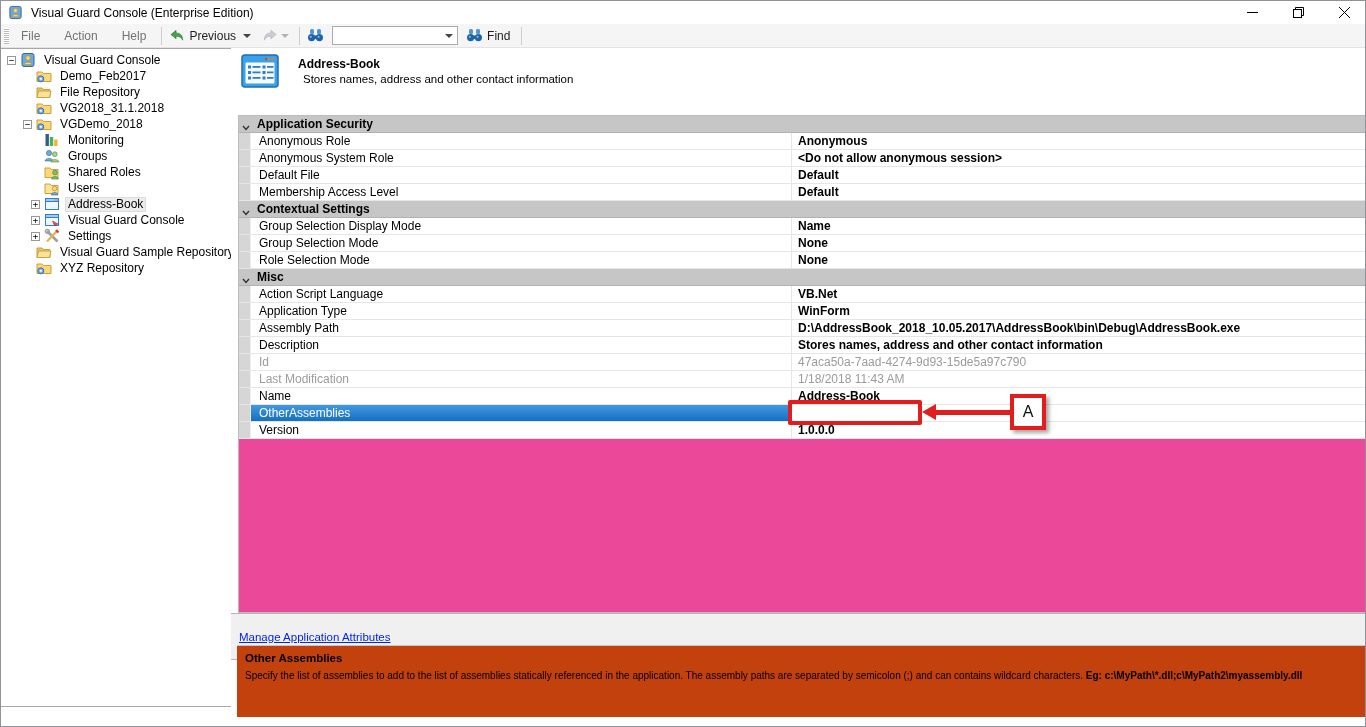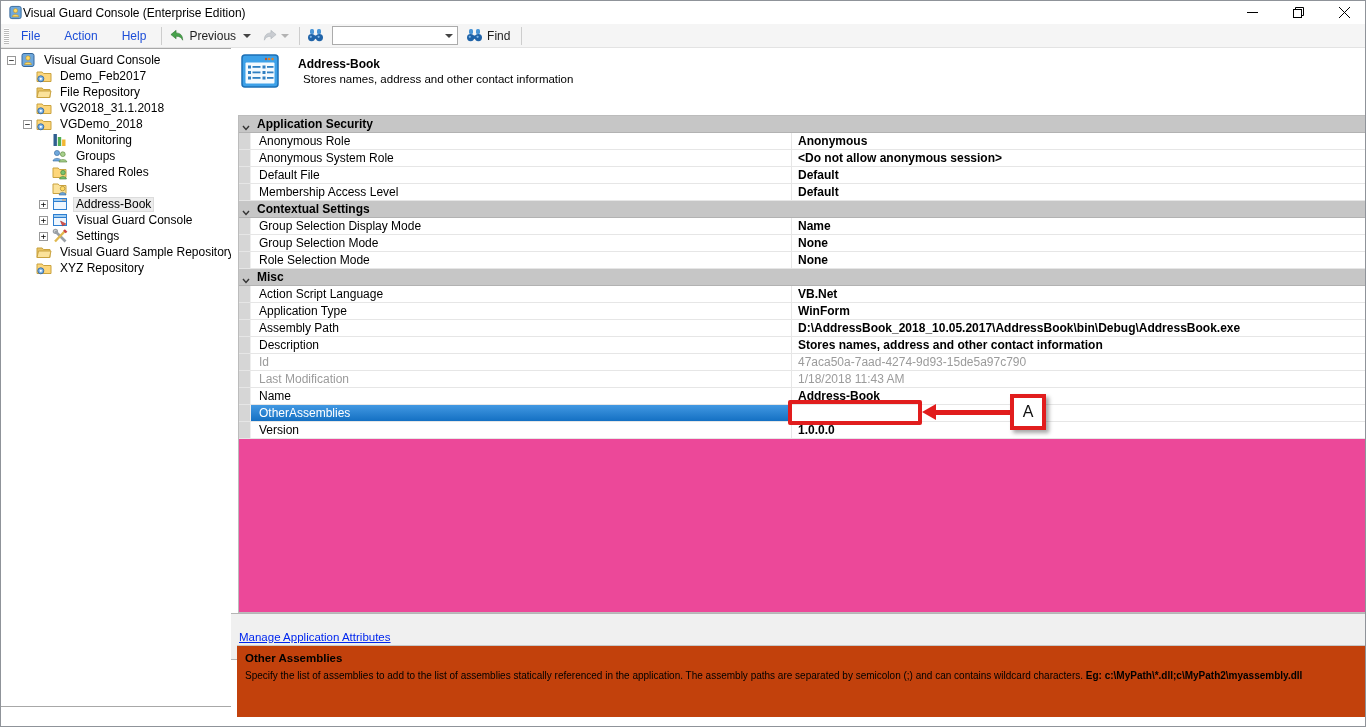--- a/index.html
+++ b/index.html
@@ -2,29 +2,29 @@
 <html><head>
 <meta charset="utf-8">
 <style>
   *{box-sizing:border-box;margin:0;padding:0}
   html,body{width:1366px;height:727px;overflow:hidden}
   body{font-family:"Liberation Sans",sans-serif;font-size:12px;color:#000;background:#fff;position:relative;border:1px solid #8f9399}
 
   
   .titlebar{position:absolute;left:0;top:0;width:1366px;height:23px;background:#fff;display:flex;align-items:center}
   .titlebar .appicon{margin-left:7px;width:15px;height:15px;flex:none}
-  .titlebar .title{font-size:12px;color:#000}
+  .titlebar .title{margin-left:8px;font-size:12px;color:#000}
   .titlebar .spacer{flex:1}
   .winbtn{width:46px;height:23px;display:flex;align-items:center;justify-content:center;flex:none}
   .winbtn svg{display:block}
 
   
   .toolbar{position:absolute;left:0;top:23px;width:1366px;height:24px;background:#f5f5f5;border-bottom:1px solid #e3e3e3;display:flex;align-items:center}
   .grip{width:5px;height:16px;margin-left:3px;background-image:repeating-linear-gradient(#fff 0 1px,#b9b9b9 1px 2px);flex:none}
-  .menuitem{padding:0 12px;height:22px;line-height:22px;color:#1d4ed8}
+  .menuitem{padding:0 12px;height:22px;line-height:22px;color:#737373}
   .tsep{width:1px;height:18px;background:#cdcdcd;margin:0 3px;flex:none}
   .tbtn{display:flex;align-items:center;height:22px;padding:0 4px;color:#1e1e1e}
   .tbtn svg{display:block}
   .tbtn .lbl{margin:0 4px}
   .caret{width:0;height:0;border-left:4px solid transparent;border-right:4px solid transparent;border-top:4px solid #444;margin:0 3px}
   .caret.dis{border-top-color:#b3b3b3}
   .combo{width:126px;height:19px;background:#fff;border:1px solid #ababab;display:flex;align-items:center;margin:0 4px}
   .combo input{flex:1;border:none;outline:none;height:15px;font-family:"Liberation Sans",sans-serif;font-size:12px;min-width:10px}
   .combo .caret{margin-right:4px}
 
@@ -33,21 +33,21 @@
   .ti{height:16px;display:flex;align-items:center;white-space:nowrap}
   .exp{width:9px;height:9px;border:1px solid #989898;background:#fff;position:relative;flex:none;margin-right:4px}
   .exp::before,.exp.minus::before{position:absolute;left:0;right:0;top:-2px;text-align:center;font:9px/11px "DejaVu Sans Mono",monospace;color:#000}
   .exp.plus::before{content:"+"}
   .exp.minus::before{content:"\2212"}
   .exp.none{border:none;background:transparent}
   .tico{width:16px;height:16px;flex:none;margin-right:5px}
   .tico svg{display:block}
   .tlabel{padding:1px 3px;line-height:13px}
   .ti.sel .tlabel{background:#ececec;border:1px solid #dcdcdc;padding:0 2px}
-  .lvl0{padding-left:6px}.lvl1{padding-left:22px}.lvl2{padding-left:38px}
+  .lvl0{padding-left:6px}.lvl1{padding-left:22px}.lvl2{padding-left:30px}
 
   .rightpanel{position:absolute;left:230px;top:47px;width:1136px;height:659px;background:#fff}
 
   
   .appheader{position:absolute;left:10px;top:6px;display:flex}
   .appheader .bigicon{width:40px;height:36px;flex:none}
   .appheader .htext{margin-left:17px;padding-top:3px}
   .appheader .htitle{font-weight:bold;font-size:12px}
   .appheader .hsub{font-size:11.5px;margin-top:2px;margin-left:5px}
 

